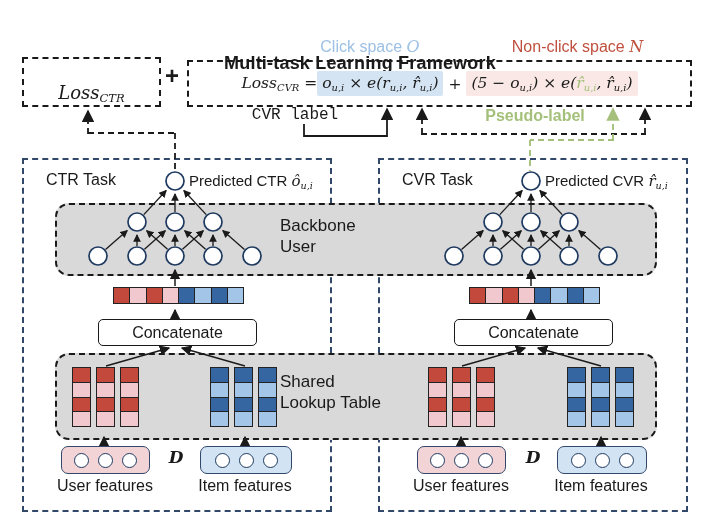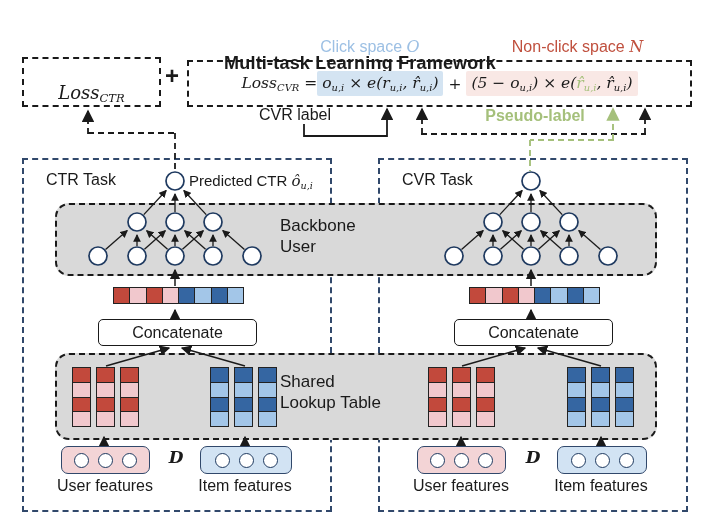--- a/index.html
+++ b/index.html
@@ -17,21 +17,21 @@
 
   #lossctr{left:22px;top:57px;width:135px;height:46px;border:2px dashed #1a1a1a;
            display:flex;align-items:flex-end;justify-content:center;font-size:18px;}
   #plus{left:156px;top:62px;width:32px;text-align:center;font-size:24px;font-weight:bold;}
   #formula{left:187px;top:60px;width:501px;height:43px;border:2px dashed #1a1a1a;
            display:flex;align-items:center;justify-content:center;font-size:15.5px;white-space:nowrap;}
   .hl-blue{background:var(--c-hl_blue,#d4e4f2);padding:3px 5px;border-radius:2px;}
   .hl-pink{background:var(--c-hl_pink,#f9e8e5);padding:3px 5px;border-radius:2px;}
   .mid{margin:0 5px;}
 
-  #cvrlabel{left:240px;top:106px;width:110px;text-align:center;font-size:16px;}
+  #cvrlabel{left:240px;top:106px;width:110px;text-align:center;font-size:16px;font-family:Liberation Mono, monospace;}
   #pseudolabel{left:470px;top:107px;width:130px;text-align:center;font-size:16px;font-weight:bold;color:var(--c-green,#a5c07b);}
 
   .taskbox{top:158px;width:306px;height:350px;border:2px dashed var(--c-task_border,#31486b);}
   #taskA{left:22px;} #taskB{left:378px;}
   .taskname{top:171px;font-size:16px;}
   #tasknameA{left:46px;} #tasknameB{left:402px;}
   .predicted{top:172px;font-size:15px;white-space:nowrap;}
   #predA{left:189px;} #predB{left:545px;}
 
   .graybox{left:55px;width:598px;background:var(--c-gray,#d9d9d9);border:2px dashed #1a1a1a;border-radius:14px;}
@@ -109,20 +109,23 @@
     <span class="hl-pink"><span>(5 − o</span><span class="sub">u,i</span><span>) × e(</span><span class="g">r̂</span><span class="sub g">u,i</span><span>, r̂</span><span class="sub">u,i</span><span>)</span></span>
   </div>
 
   <div class="abs" id="cvrlabel">CVR label</div>
   <div class="abs" id="pseudolabel">Pseudo-label</div>
 
   <div class="abs taskname" id="tasknameA">CTR Task</div>
   <div class="abs taskname" id="tasknameB">CVR Task</div>
   <div class="abs predicted" id="predA">
     <span>Predicted CTR </span><span class="math"><span>ô</span><span class="sub">u,i</span></span>
+  </div>
+  <div class="abs predicted" id="predB">
+    <span>Predicted CVR </span><span class="math"><span>r̂</span><span class="sub">u,i</span></span>
   </div>
 
   <div class="abs grayboxlabel" id="backbonelabel">
     <div>Backbone</div>
     <div>User</div>
   </div>
   <div class="abs grayboxlabel" id="lookuplabel">
     <div>Shared</div>
     <div>Lookup Table</div>
   </div>

